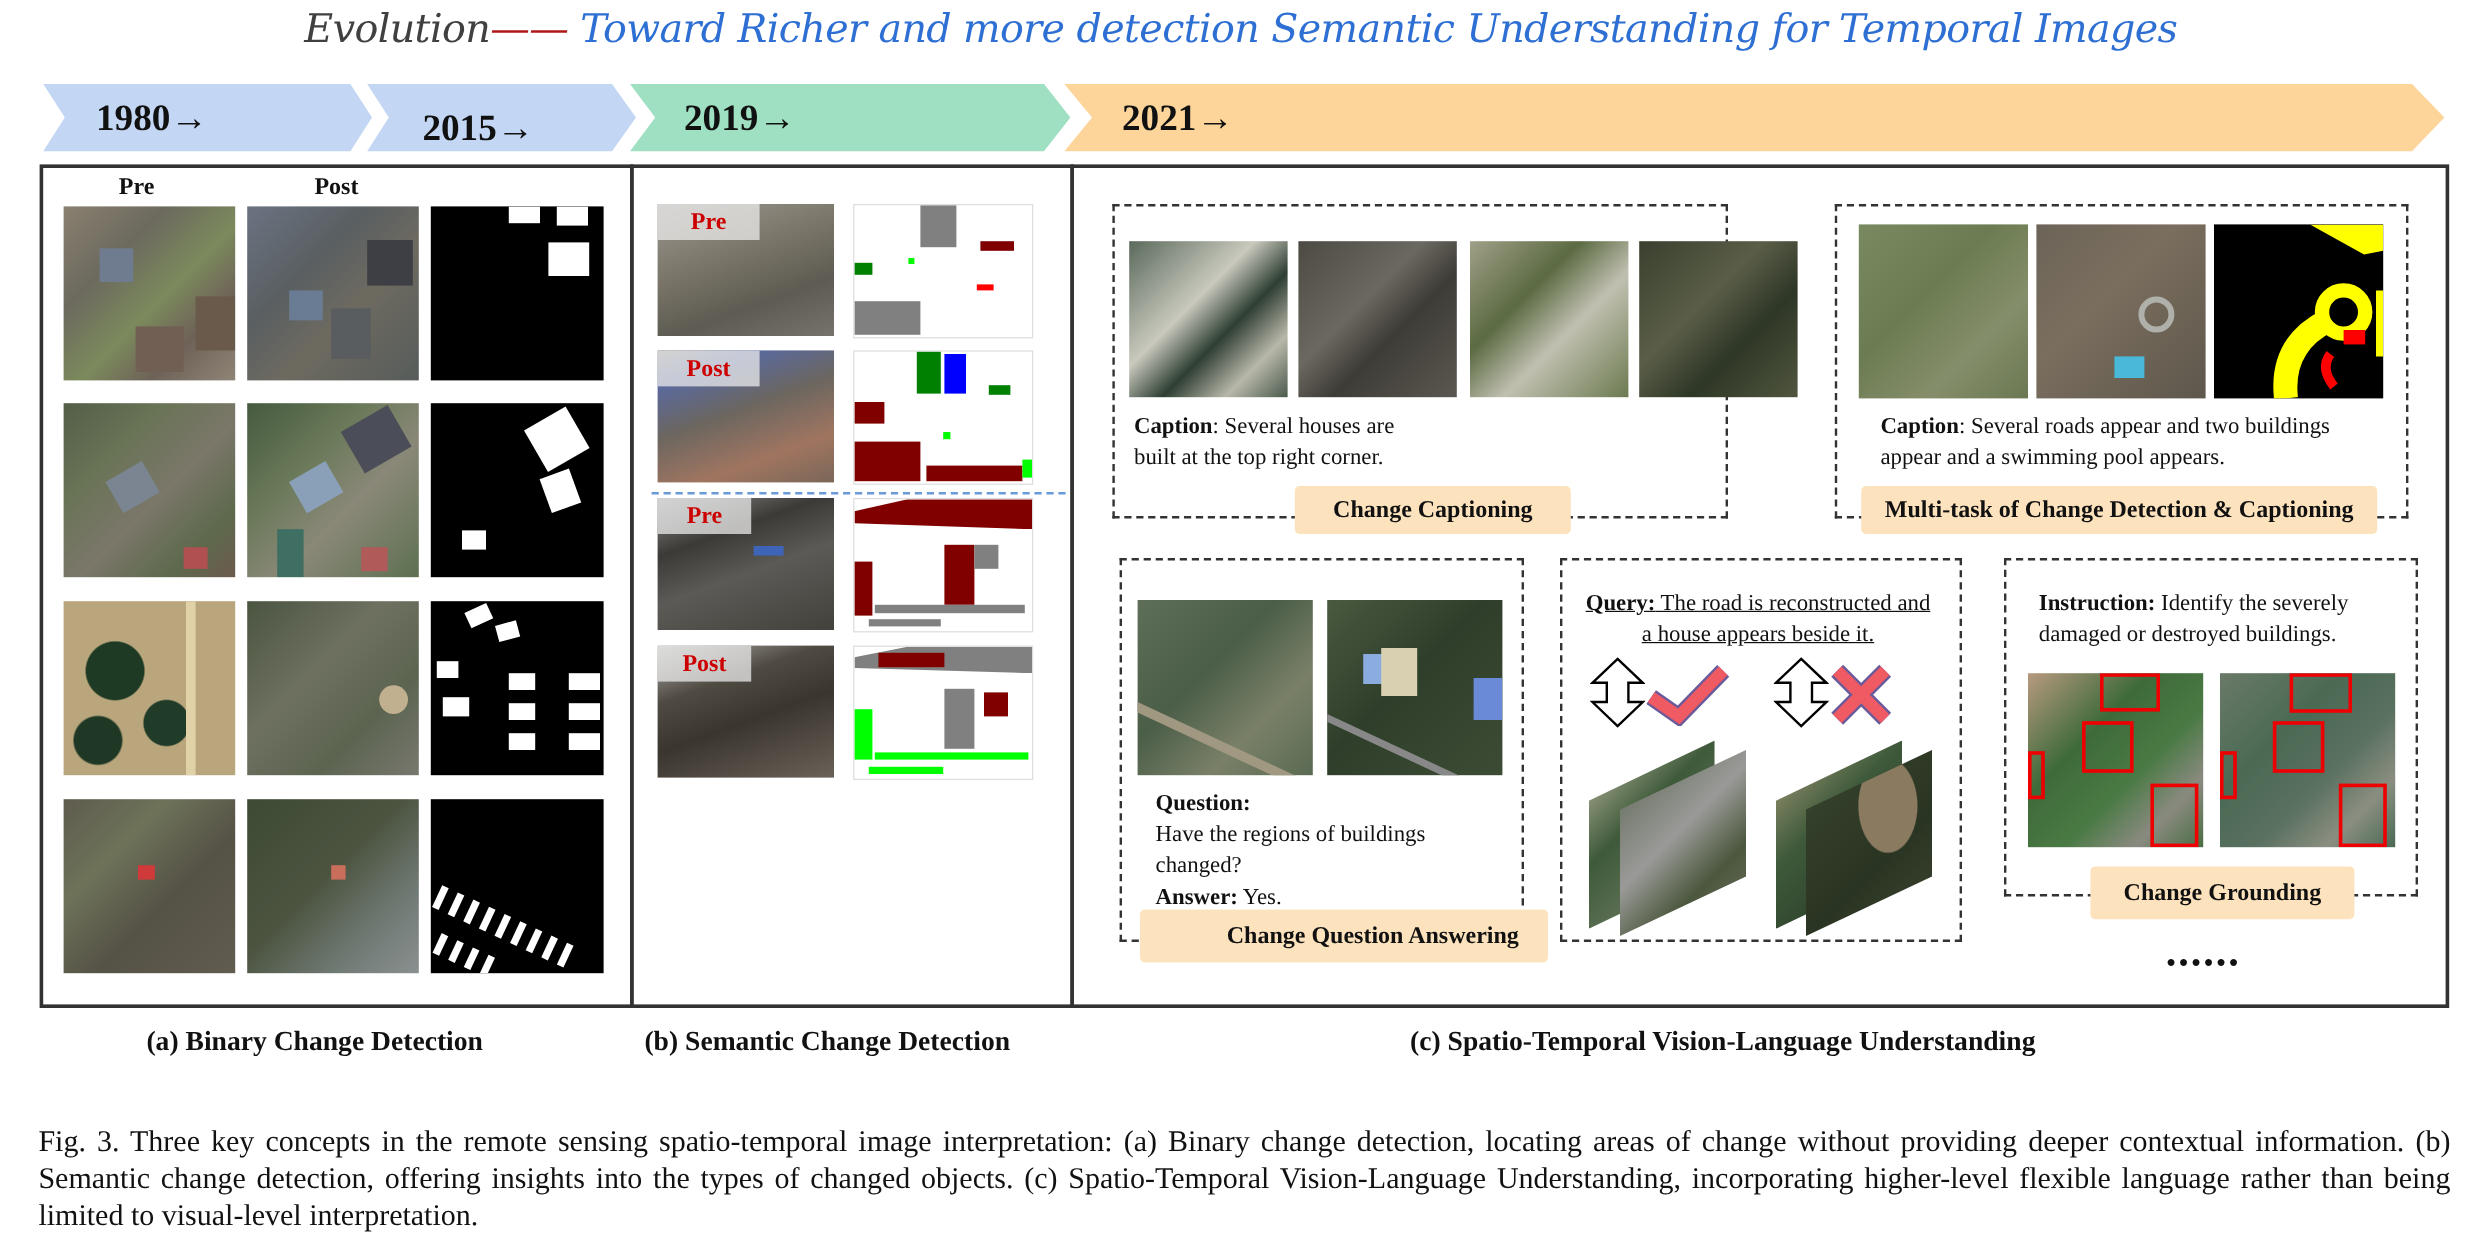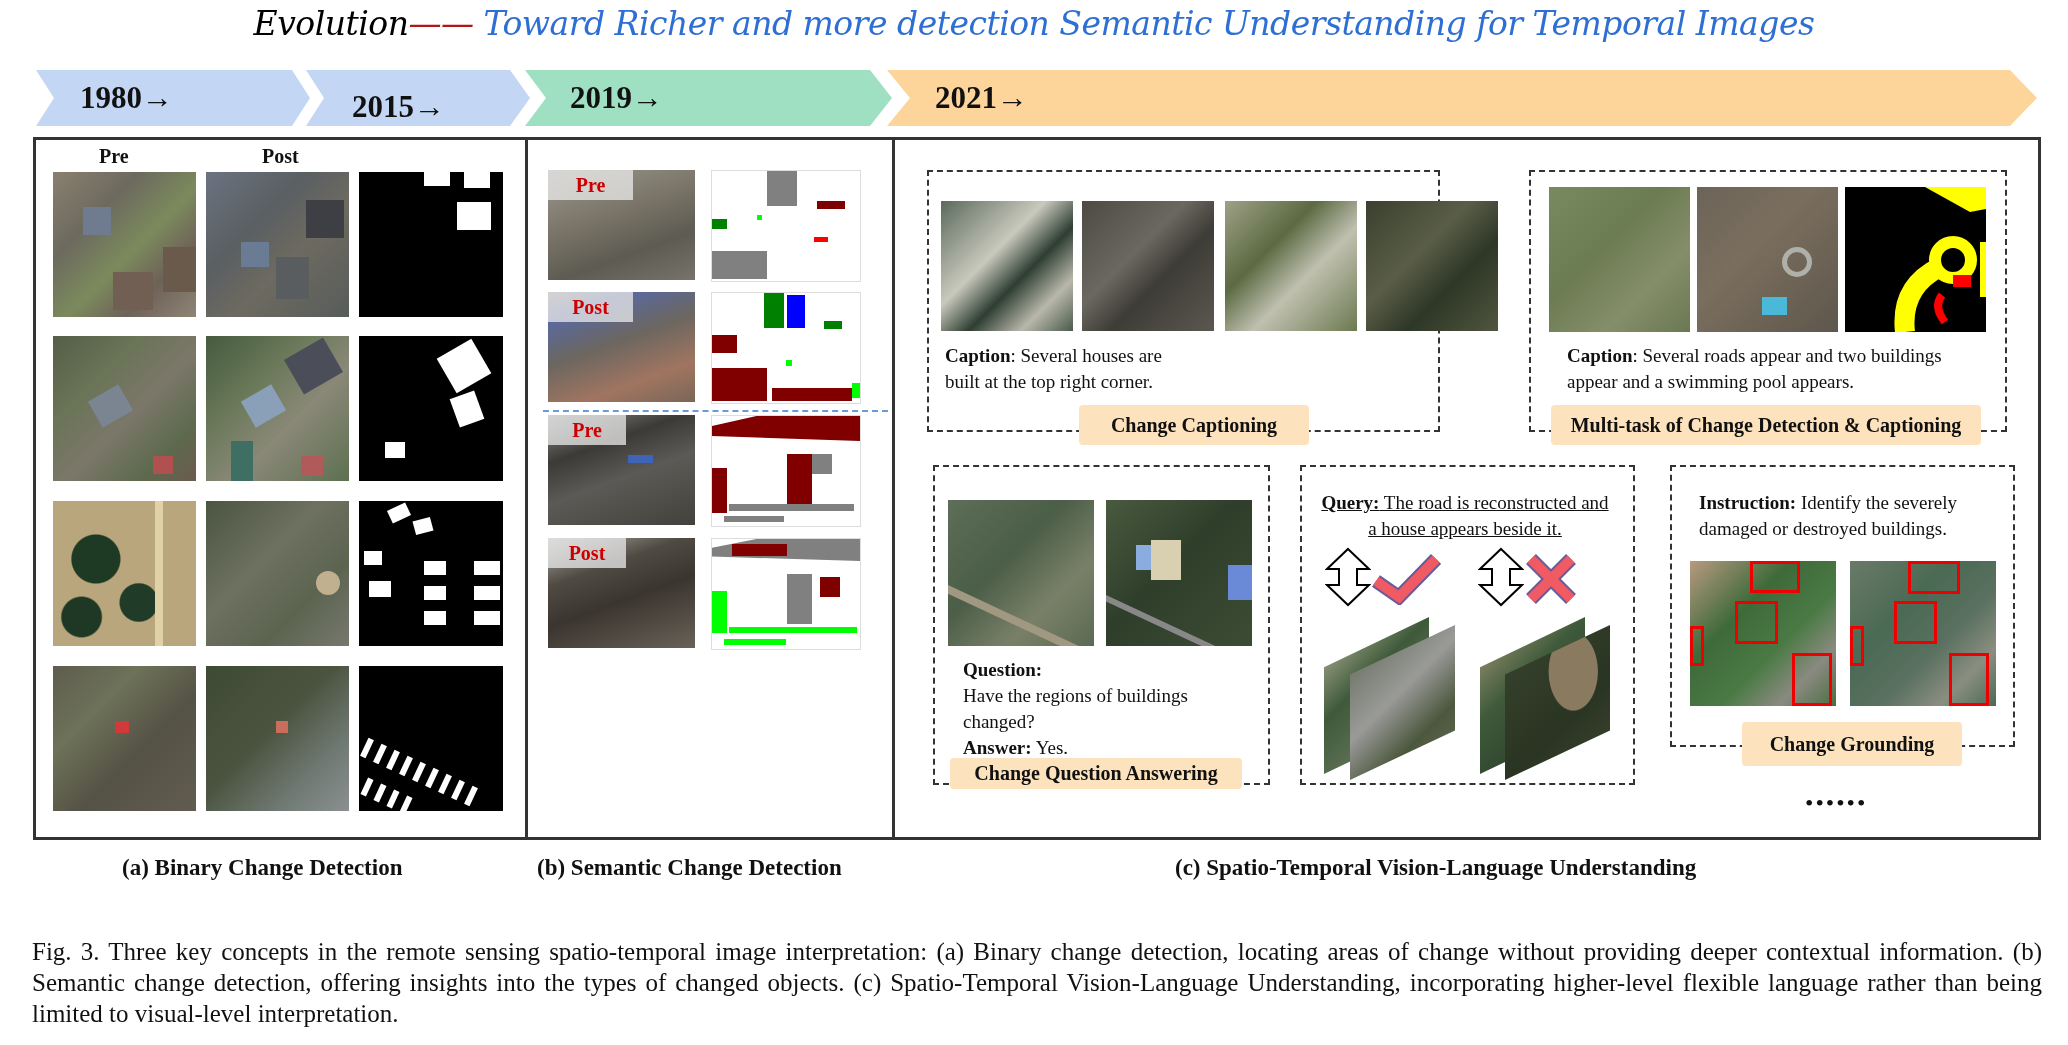--- a/index.html
+++ b/index.html
@@ -1,20 +1,20 @@
 <!DOCTYPE html>
 <html><head>
 <meta charset="utf-8">
 <style>
   html,body{margin:0;padding:0;background:#fff;}
   body{width:2068px;height:1045px;position:relative;overflow:hidden;font-family:"Liberation Serif",serif;color:#111;}
   .abs{position:absolute;}
   
   .title{top:4px;left:0;width:2068px;text-align:center;font-family:"DejaVu Serif",serif;font-style:italic;font-size:33px;letter-spacing:-0.5px;}
-  .title .evo{color:#000000;}
+  .title .evo{color:#404040;}
   .title .dash{color:#b01717;}
   .title .rest{color:#2e6fd3;}
   
   .chev{height:55px;top:70px;display:flex;align-items:center;font-weight:bold;font-size:31px;color:#111;box-sizing:border-box;}
   .chev span{position:relative;}
   
   .panel{border:3px solid #333;box-sizing:border-box;top:137px;height:703px;}
   .img{position:absolute;overflow:hidden;}
   .lbl{font-weight:bold;font-size:20px;position:absolute;}
   .dashbox{position:absolute;border:2px dashed #333;box-sizing:border-box;}
@@ -227,21 +227,21 @@
     <div class="img" style="left:30px;top:45px;width:30px;height:25px;background:#8aacde;"></div>
     <div class="img" style="left:45px;top:40px;width:30px;height:40px;background:#d8d0b0;"></div>
     <div class="img" style="left:0;top:95px;width:170px;height:6px;background:#888;transform:rotate(25deg);transform-origin:0 0;"></div>
     <div class="img" style="left:122px;top:65px;width:24px;height:35px;background:#6a8ad8;"></div>
   </div>
   <div class="cap" style="left:68px;top:517px;width:300px;font-size:19px;">
     <b>Question:</b><br>
     <span>Have the regions of buildings changed?</span><br>
     <b>Answer:</b><span> Yes.</span>
   </div>
-  <div class="tag" style="left:55px;top:618px;width:292px;height:31px;">Change Question Answering</div>
+  <div class="tag" style="left:55px;top:618px;width:292px;height:44px;padding-left:48px;">Change Question Answering</div>
 
   <div class="dashbox" style="left:405px;top:325px;width:335px;height:320px;"></div>
   <div class="cap" style="left:420px;top:350px;width:300px;text-align:center;text-decoration:underline;"><b>Query:</b><span> The road is reconstructed and a house appears beside it.</span></div>
 
   <svg class="img" style="left:430px;top:407px;" width="46" height="60">
     <polygon points="23,2 44,22 32,22 32,38 44,38 23,58 2,38 14,38 14,22 2,22" fill="#fff" stroke="#000" stroke-width="2"></polygon>
   </svg>
   <svg class="img" style="left:476px;top:413px;" width="70" height="52">
     <polyline points="5,28 28,44 65,6" fill="none" stroke="#6b5a9a" stroke-width="14" stroke-linejoin="miter"></polyline>
     <polyline points="5,28 28,44 65,6" fill="none" stroke="#ef5a63" stroke-width="10" stroke-linejoin="miter"></polyline>

